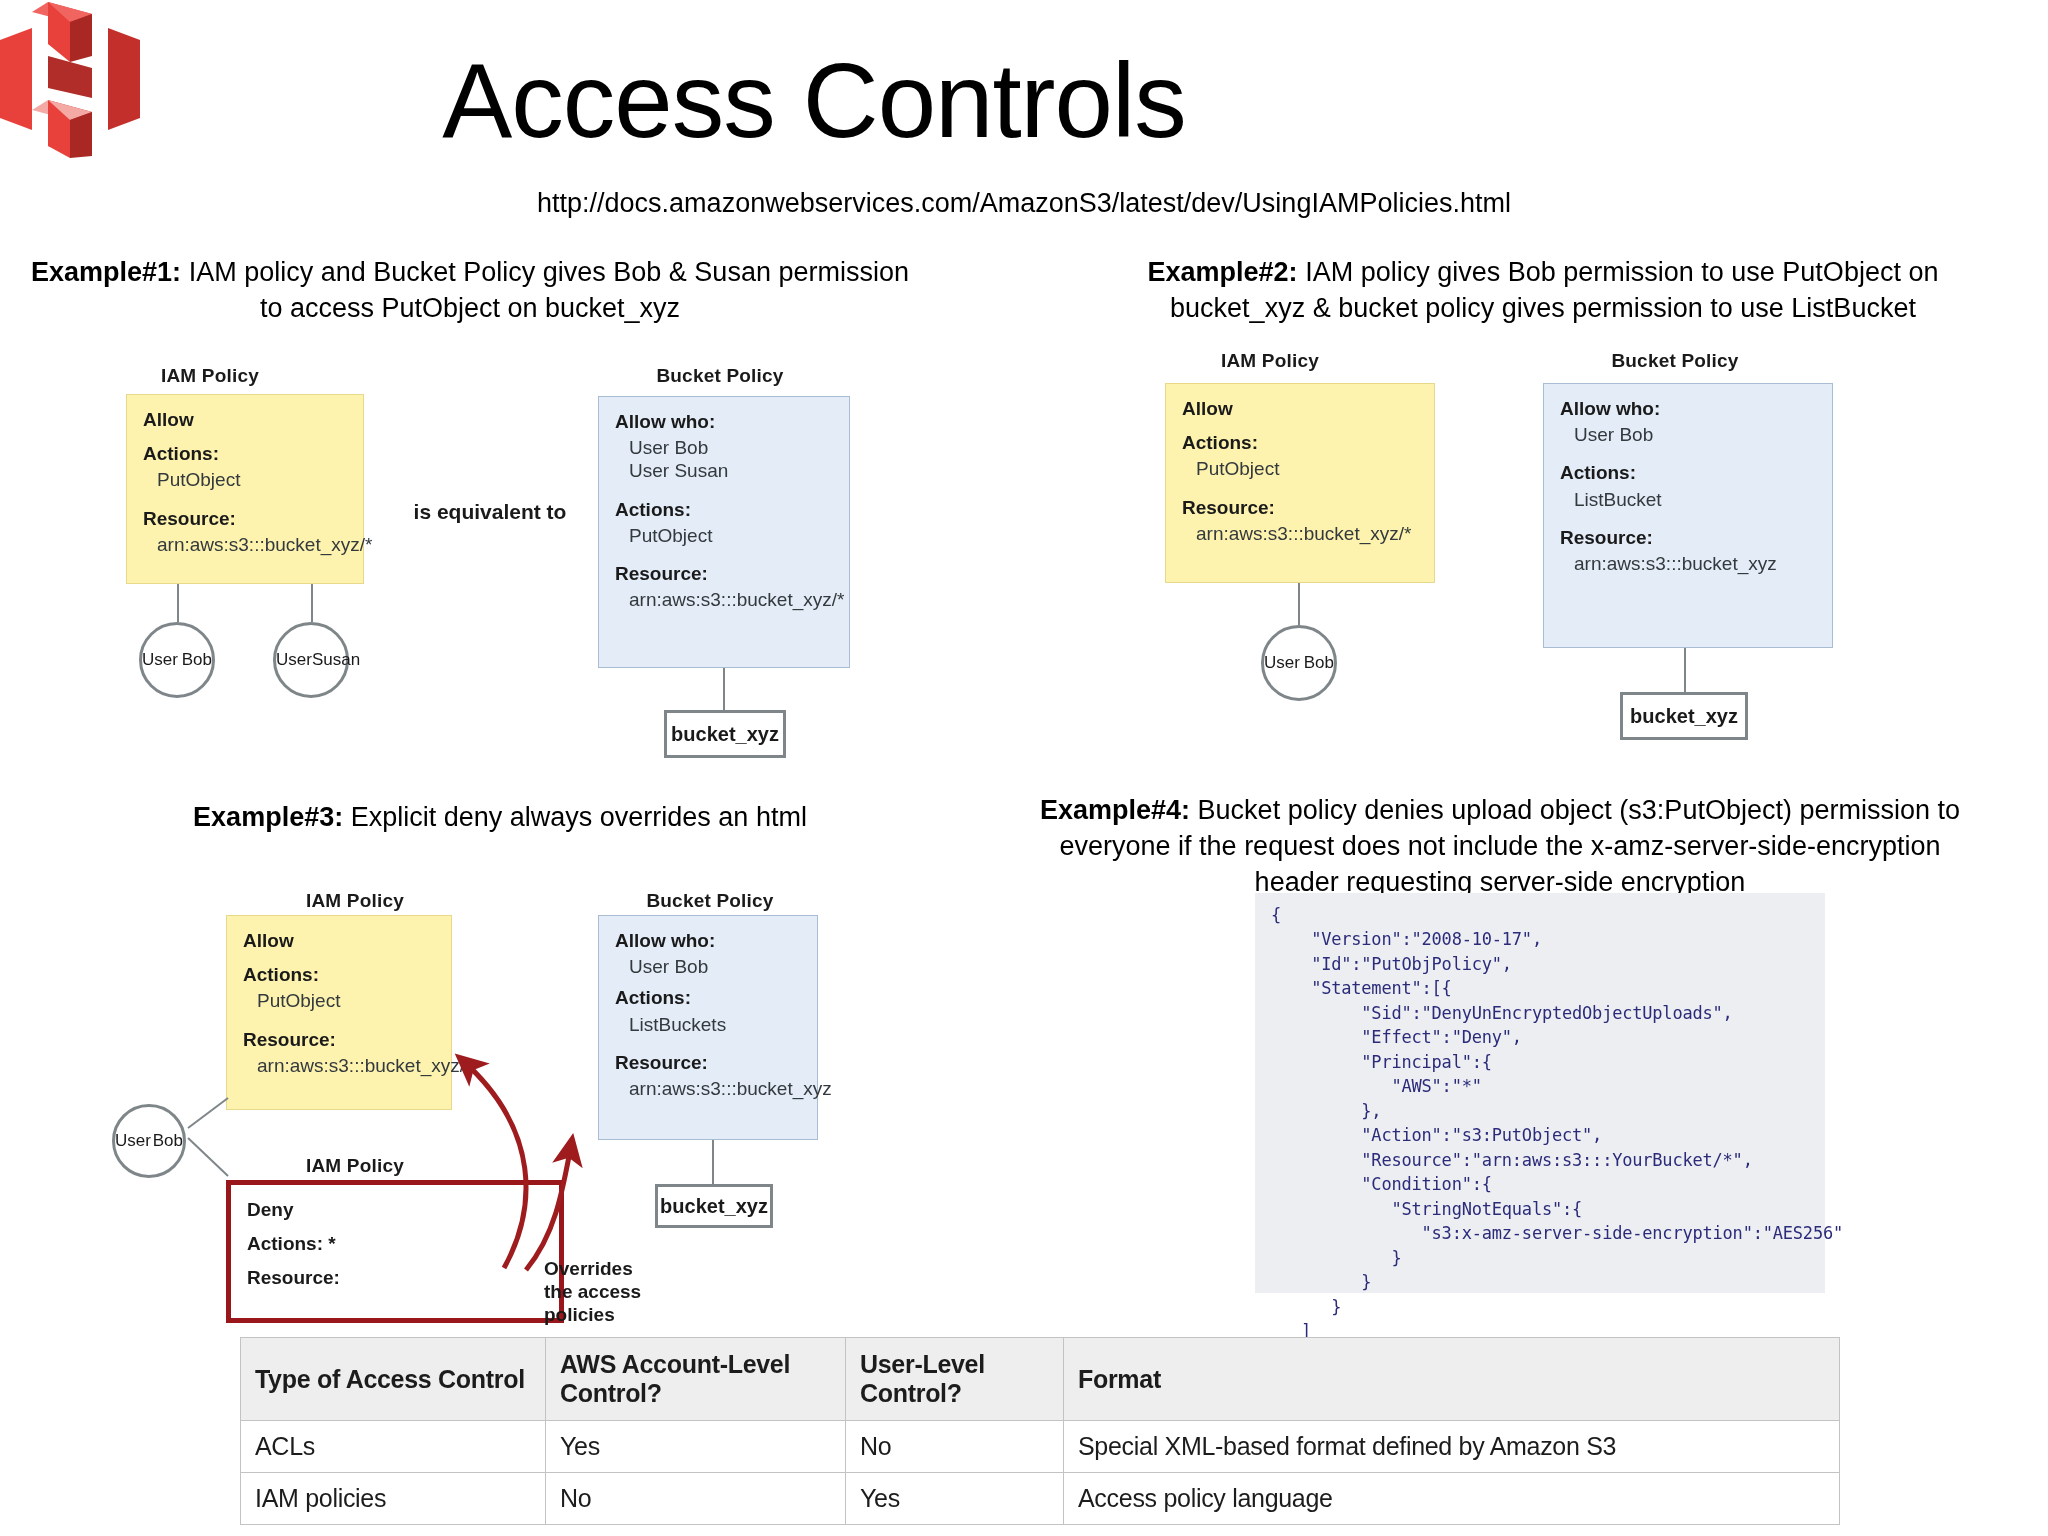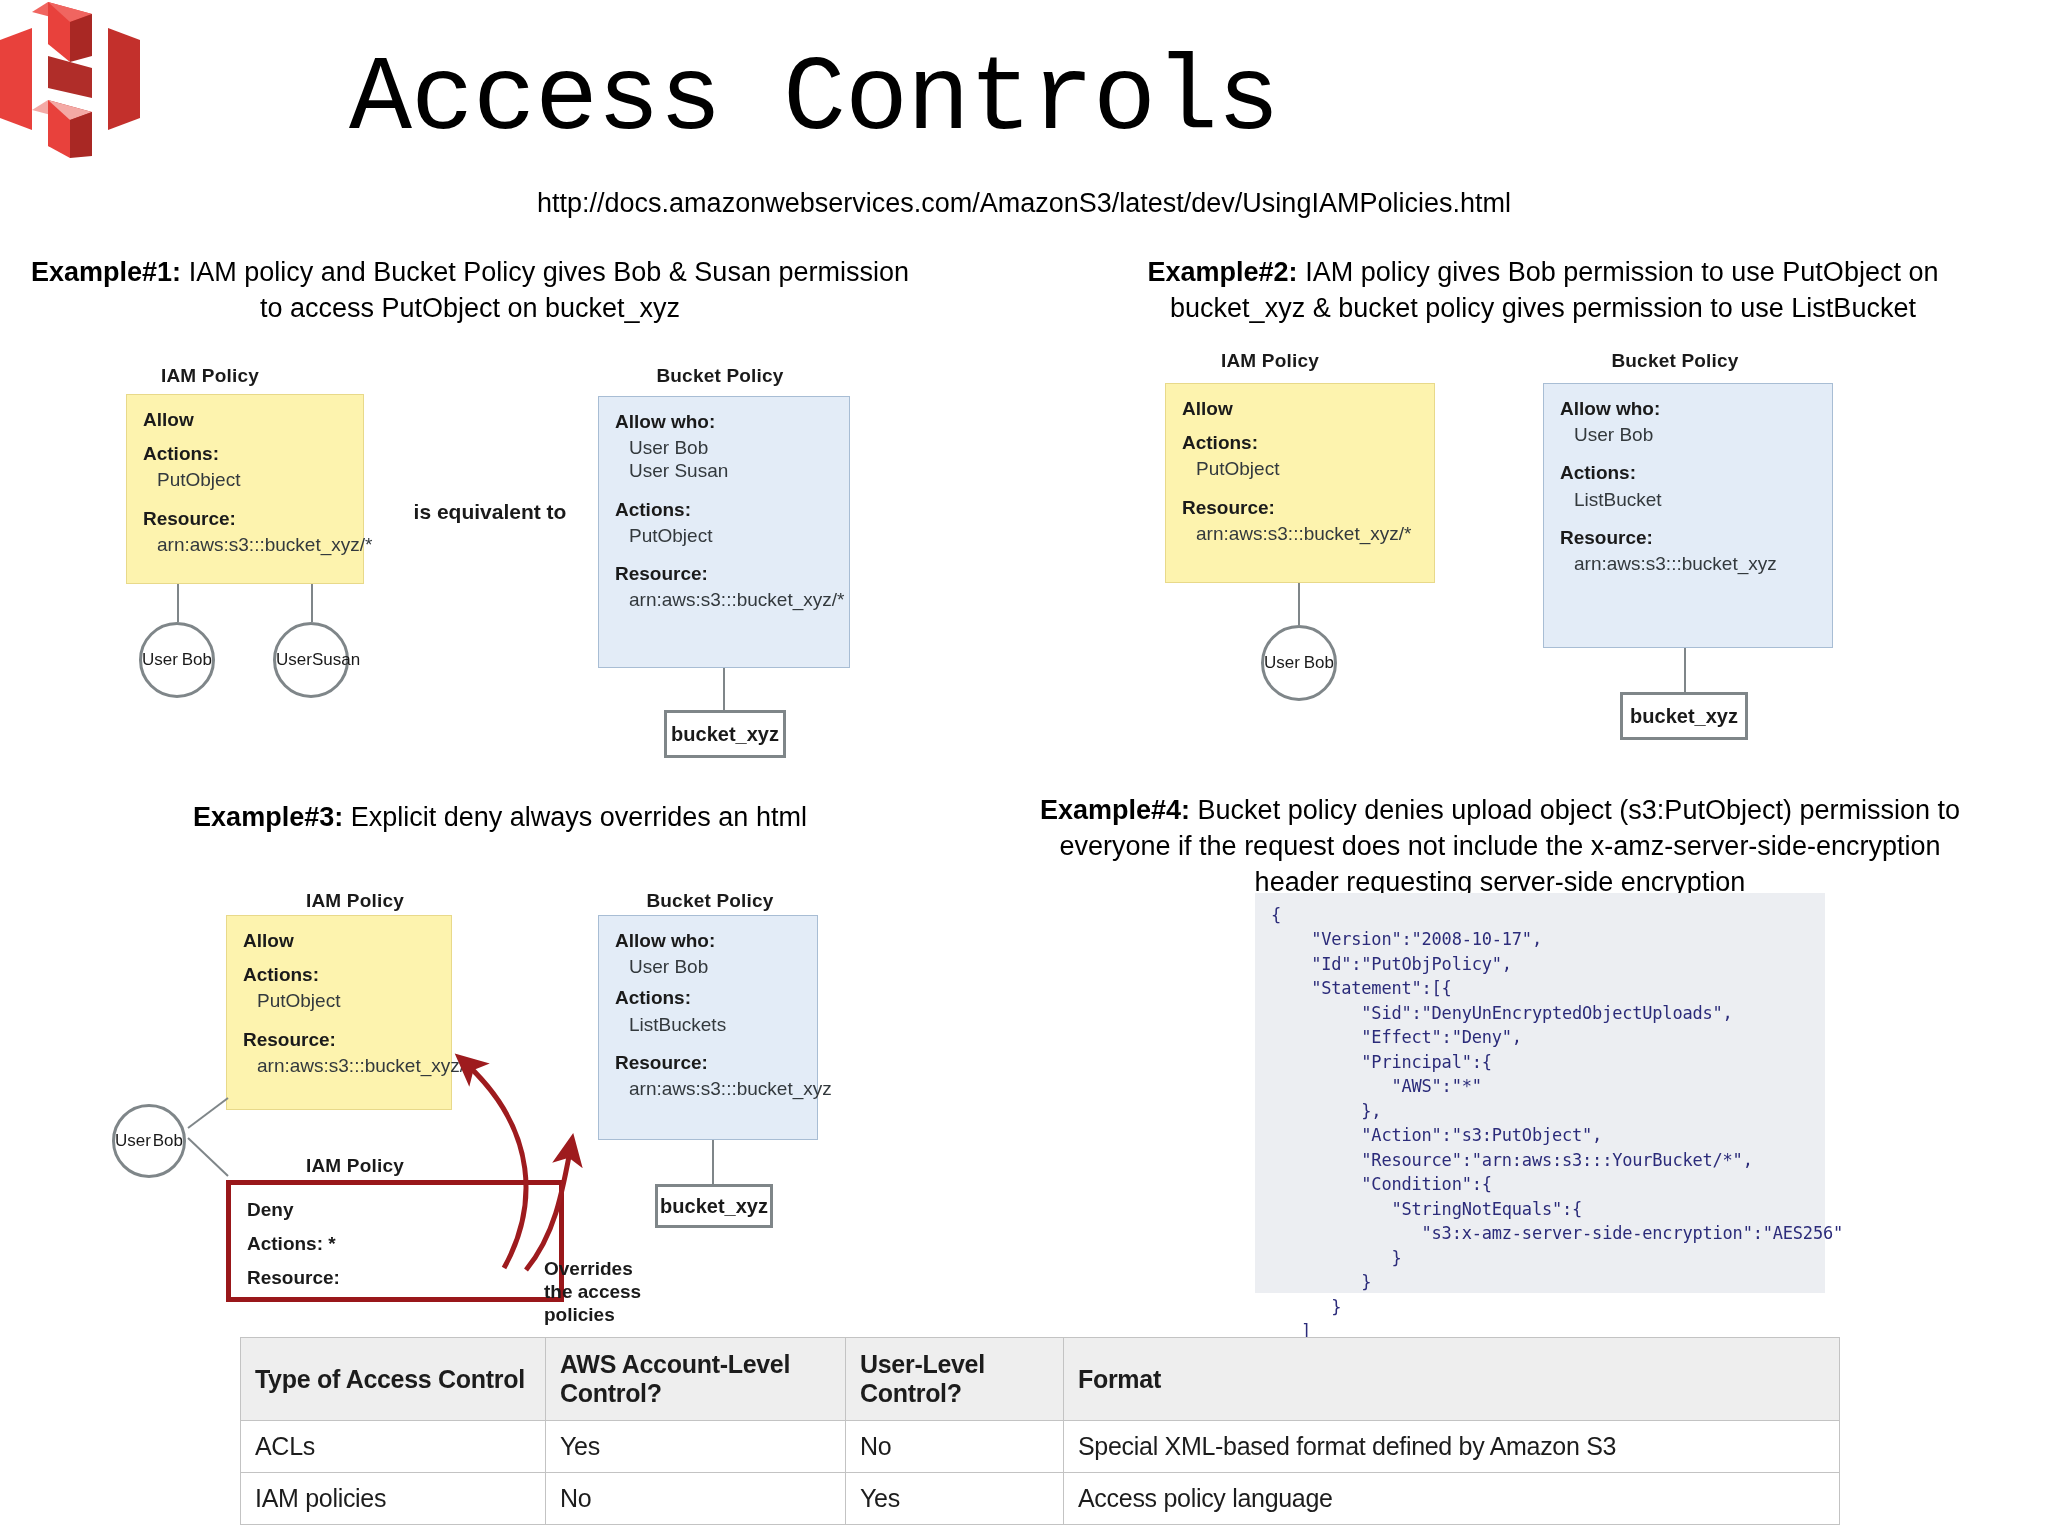--- a/index.html
+++ b/index.html
@@ -20,21 +20,21 @@
   
   #s3-logo { left: 0px; top: 0px; width: 145px; height: 160px; }
 
   #page-title {
     left: 0; top: 48px; width: 1628px;
     text-align: center;
     font-size: 105px;
     font-weight: 400;
     letter-spacing: -1px;
     line-height: 1.0;
-    font-family: Liberation Mono, monospace;
+    font-family: Liberation Sans, sans-serif;
   }
   #doc-url {
     left: 0; top: 188px; width: 2048px;
     text-align: center;
     font-size: 27px;
     font-weight: 400;
   }
 
   
   .example-caption {
@@ -289,21 +289,21 @@
 <div class="abs user-circle" style="left:112px; top:1104px; width:74px; height:74px;">
   <span>User</span>
   <span>Bob</span>
 </div>
 <svg class="abs" style="left:180px; top:1080px; width:120px; height:130px;" viewBox="0 0 120 130">
   <line x1="8" y1="48" x2="48" y2="18" stroke="#7f8689" stroke-width="2"></line>
   <line x1="8" y1="58" x2="48" y2="96" stroke="#7f8689" stroke-width="2"></line>
 </svg>
 
 <div class="abs diagram-title" style="left:240px; top:1155px; width:230px;">IAM Policy</div>
-<div class="abs policy-box deny" style="left:226px; top:1180px; width:338px; height:122px;">
+<div class="abs policy-box deny" style="left:226px; top:1180px; width:338px; height:143px;">
   <div class="pb-head">Deny</div>
   <div class="pb-gap-sm"></div>
   <div class="pb-head">Actions:  *</div>
   <div class="pb-gap-sm"></div>
   <div class="pb-head">Resource:</div>
 </div>
 
 <div class="abs diagram-title" style="left:600px; top:890px; width:220px;">Bucket Policy</div>
 <div class="abs policy-box bucket" style="left:598px; top:915px; width:220px; height:225px;">
   <div class="pb-head">Allow who:</div>

